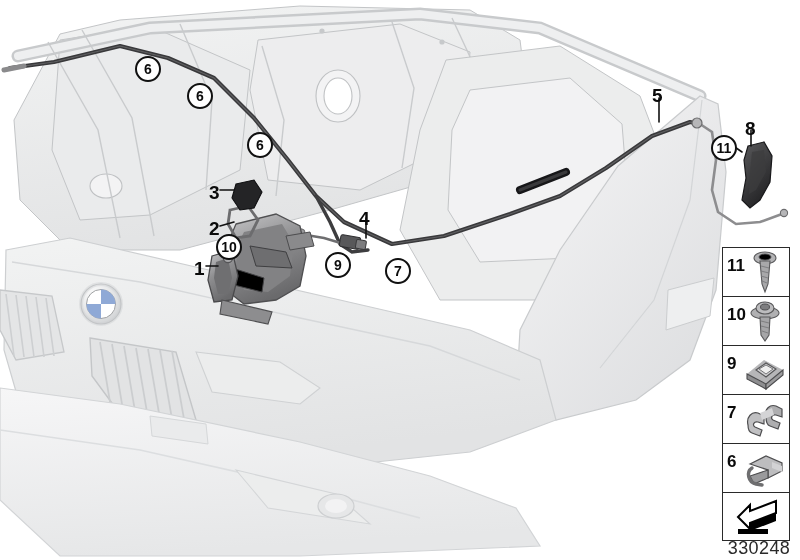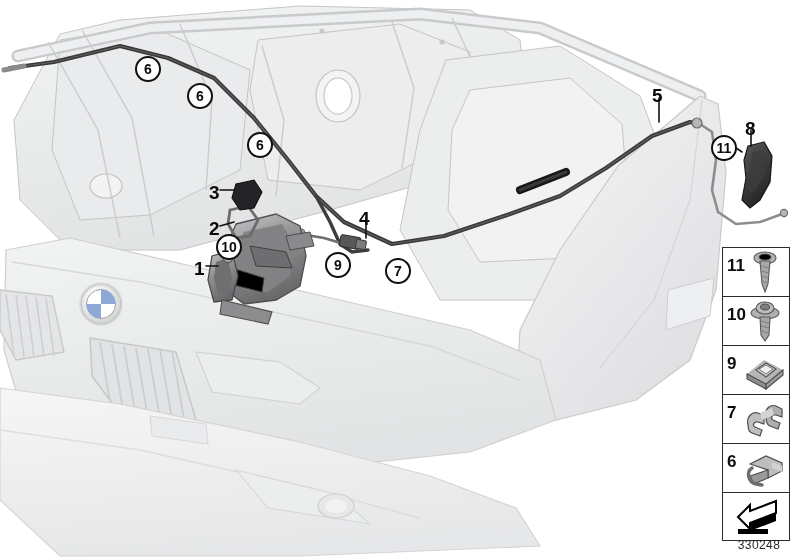--- a/index.html
+++ b/index.html
@@ -21,21 +21,21 @@
   
   #legend{position:absolute;left:722px;top:247px;width:68px;z-index:45;}
   .lgbox{position:relative;width:68px;height:49px;border:1.6px solid #2a2a2a;
          border-bottom:none;box-sizing:border-box;background:#fff;
          overflow:hidden;}
   .lgbox:last-of-type{border-bottom:1.6px solid #2a2a2a;}
   .lgnum{position:absolute;left:4px;top:9px;font-size:17px;font-weight:bold;
          color:#0b0b0b;line-height:1;z-index:3;}
   .lgart{position:absolute;right:1px;top:0;width:46px;height:47px;}
   #partno{position:absolute;left:722px;top:538px;width:74px;text-align:center;
-          font-size:12px;color:#2a2a2a;letter-spacing:.4px;z-index:45;}
+          font-size:18px;color:#2a2a2a;letter-spacing:.4px;z-index:45;}
 </style>
 </head>
 <body>
 
 <div id="diagram">
 
   <svg id="art" viewBox="0 0 800 560">
     <defs>
       <linearGradient id="bodyG" x1="0" y1="0" x2="0.3" y2="1">
         <stop offset="0" stop-color="#f2f3f3"></stop>

